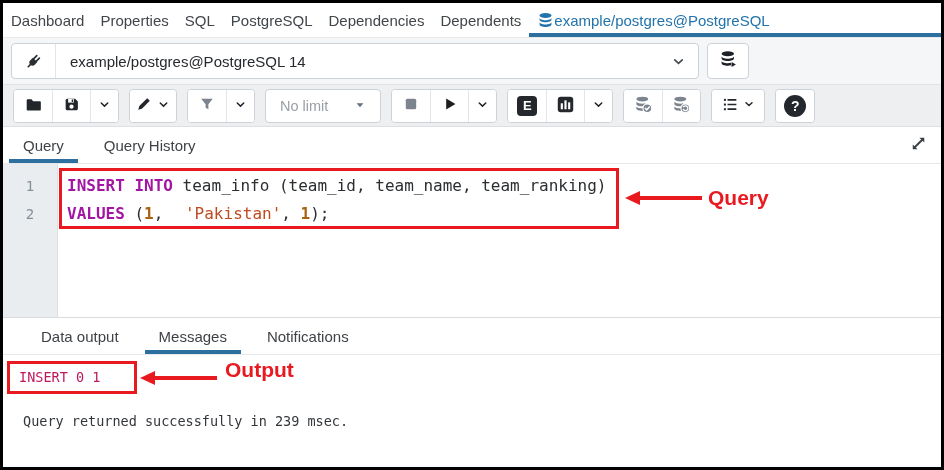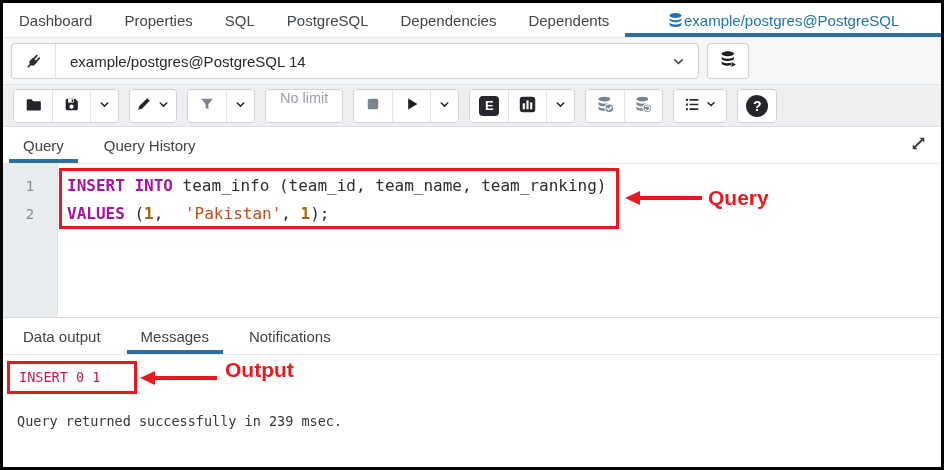--- a/index.html
+++ b/index.html
@@ -7,22 +7,22 @@
     --ink:#33383d; --icon:#22262a; --muted:#7c858d; --border:#cdd2d8;
   }
   *{box-sizing:border-box; margin:0; padding:0;}
   body{font-family:"Liberation Sans", sans-serif; background:#fff;}
   .frame{width:944px; height:470px; border:3px solid #000; background:#fff;
          display:flex; flex-direction:column; overflow:hidden;}
 
   
   .main-tabs{height:35px; flex:0 0 35px; display:flex; align-items:stretch;
              background:#fff; border-bottom:1px solid #e6e8ea;}
-  .mtab{display:flex; align-items:center; padding:0 16px; font-size:15px;
-        color:#41464b; cursor:pointer; position:relative; white-space:nowrap;justify-content:center;}
+  .mtab{display:flex; align-items:center; padding:0 8px; font-size:15px;
+        color:#41464b; cursor:pointer; position:relative; white-space:nowrap;}
   .mtab.active{color:var(--accent); flex:1; }
   .mtab.active .mtab-underline{position:absolute; left:0; right:0; bottom:0;
         height:4px; background:#2d6f9e;}
   .mtab svg{display:block;}
 
   
   .conn-row{height:47px; flex:0 0 47px; background:#f4f6f8; display:flex;
             align-items:center; padding:0 8px; gap:8px;
             border-bottom:1px solid #e0e3e7;}
   .conn-select{width:688px; height:36px; background:#fff; border:1px solid var(--border);
@@ -40,21 +40,21 @@
            align-items:center; padding:0 10px; gap:10px;
            border-bottom:1px solid #dcdfe3;}
   .tgroup{display:flex; height:34px; background:#fff; border:1px solid var(--border);
           border-radius:4px; overflow:hidden;}
   .tbtn{min-width:38px; padding:0 6px; display:flex; align-items:center; justify-content:center;
         background:#fff; border:none; border-left:1px solid #e2e5e9; cursor:pointer; color:var(--icon);}
   .tbtn:first-child{border-left:none;}
   .tbtn.narrow{min-width:28px;}
   .limit{display:flex; align-items:center; gap:26px; padding:0 14px; height:34px;
          background:#fff; border:1px solid var(--border); border-radius:4px;
-         font-size:14.5px; color:#9aa0a6; cursor:pointer;flex-direction:column;}
+         font-size:14.5px; color:#9aa0a6; cursor:pointer;}
   .badge{width:20px; height:20px; border-radius:4px; background:#24282d; color:#fff;
          font-size:13px; font-weight:bold; display:flex; align-items:center; justify-content:center;}
   .help-badge{width:22px; height:22px; border-radius:50%; background:#24282d; color:#fff;
          font-size:14px; font-weight:bold; display:flex; align-items:center; justify-content:center;}
 
   
   .qtabs{height:37px; flex:0 0 37px; background:#fff; display:flex; align-items:stretch;
          border-bottom:1px solid #e6e8ea; position:relative;}
   .qtab{display:flex; align-items:center; padding:0 20px; font-size:15px; color:#3f4347;
         position:relative; cursor:pointer;}
@@ -80,28 +80,28 @@
   .qbox{left:1px; top:4px; width:560px; height:61px;}
   .anno-arrow{position:absolute; display:flex; align-items:center; pointer-events:none;}
   .anno-arrow .head{width:0; height:0; border-top:7px solid transparent;
         border-bottom:7px solid transparent; border-right:15px solid var(--red);}
   .anno-arrow .shaft{height:4px; background:var(--red);}
   .anno-label{position:absolute; color:var(--red); font-size:21px; font-weight:600;
         pointer-events:none; font-family:"Liberation Sans", sans-serif;}
 
   
   .otabs{height:38px; flex:0 0 38px; background:#fff; display:flex; align-items:stretch;
-         border-top:1px solid #d8dbe0; border-bottom:1px solid #e6e8ea;}
+         border-top:1px solid #d8dbe0; border-bottom:1px solid #e6e8ea;padding-left:18px;}
 
   
   .messages{flex:1; position:relative; background:#fff;
             font-family:"DejaVu Sans Mono", monospace;}
   .obox{left:4px; top:6px; width:130px; height:33px; display:flex; align-items:center;}
   .result-text{position:absolute; left:16px; top:14px; font-size:13.5px; color:#be185d;}
-  .status-text{position:absolute; left:14px; top:58px; font-size:13.5px; color:#33373b;}
+  .status-text{position:absolute; left:20px; top:58px; font-size:13.5px; color:#33373b;}
 
   svg{flex:none;}
 </style>
 </head>
 <body>
 
 <div class="frame">
 
   <div class="main-tabs">
     <div class="mtab">

